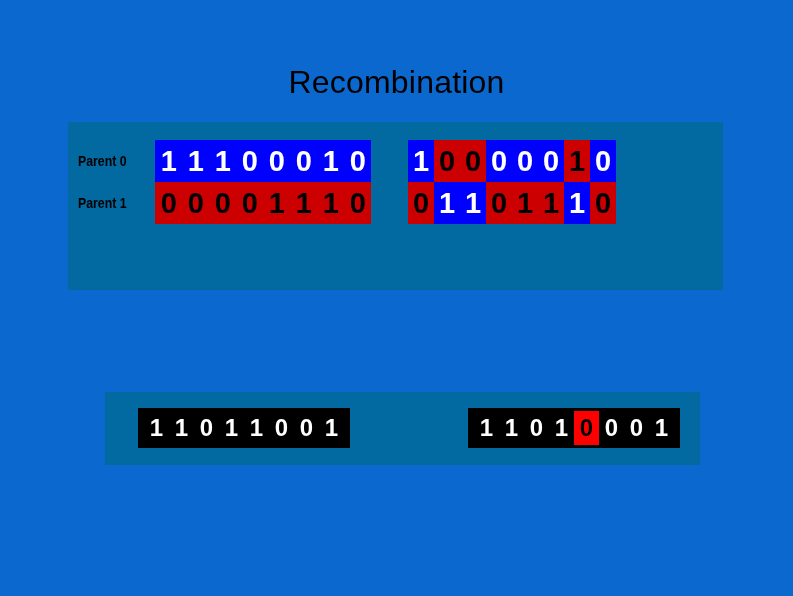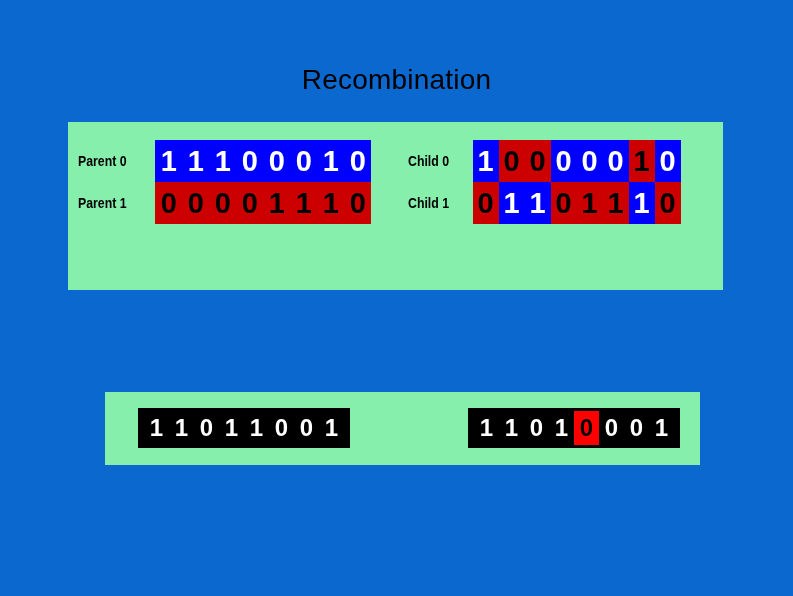--- a/index.html
+++ b/index.html
@@ -23,32 +23,32 @@
   }
 
   
   .section-title {
     position: absolute;
     left: 0;
     width: 793px;
     text-align: center;
     color: #000000;
     font-family: "Liberation Sans", sans-serif;
-    font-size: 28px;
+    font-size: 32px;
     font-weight: 400;
     letter-spacing: 0.2px;
     line-height: 1;
   }
   #title-recombination { top: 66px; }
   #title-mutation      { top: 312px; }
 
   
   .white-panel {
     position: absolute;
-    background: #86efac;
+    background: #0369a1;
   }
   #recombination-panel {
     left: 68px;
     top: 122px;
     width: 655px;
     height: 168px;
   }
   #mutation-panel {
     left: 105px;
     top: 392px;
@@ -176,24 +176,20 @@
             <div class="bit-cell bg-red">0</div>
             <div class="bit-cell bg-red">1</div>
             <div class="bit-cell bg-red">1</div>
             <div class="bit-cell bg-red">1</div>
             <div class="bit-cell bg-red">0</div>
           </div>
         </div>
     </div>
 
     <div class="chrom-group" id="child-group">
-      <div class="row-labels">
-        <div class="row-label">Child 0</div>
-        <div class="row-label">Child 1</div>
-      </div>
       <div class="bit-matrix" id="child-matrix">
           <div class="bit-row">
             <div class="bit-cell bg-blue">1</div>
             <div class="bit-cell bg-red">0</div>
             <div class="bit-cell bg-red">0</div>
             <div class="bit-cell bg-blue">0</div>
             <div class="bit-cell bg-blue">0</div>
             <div class="bit-cell bg-blue">0</div>
             <div class="bit-cell bg-red">1</div>
             <div class="bit-cell bg-blue">0</div>

